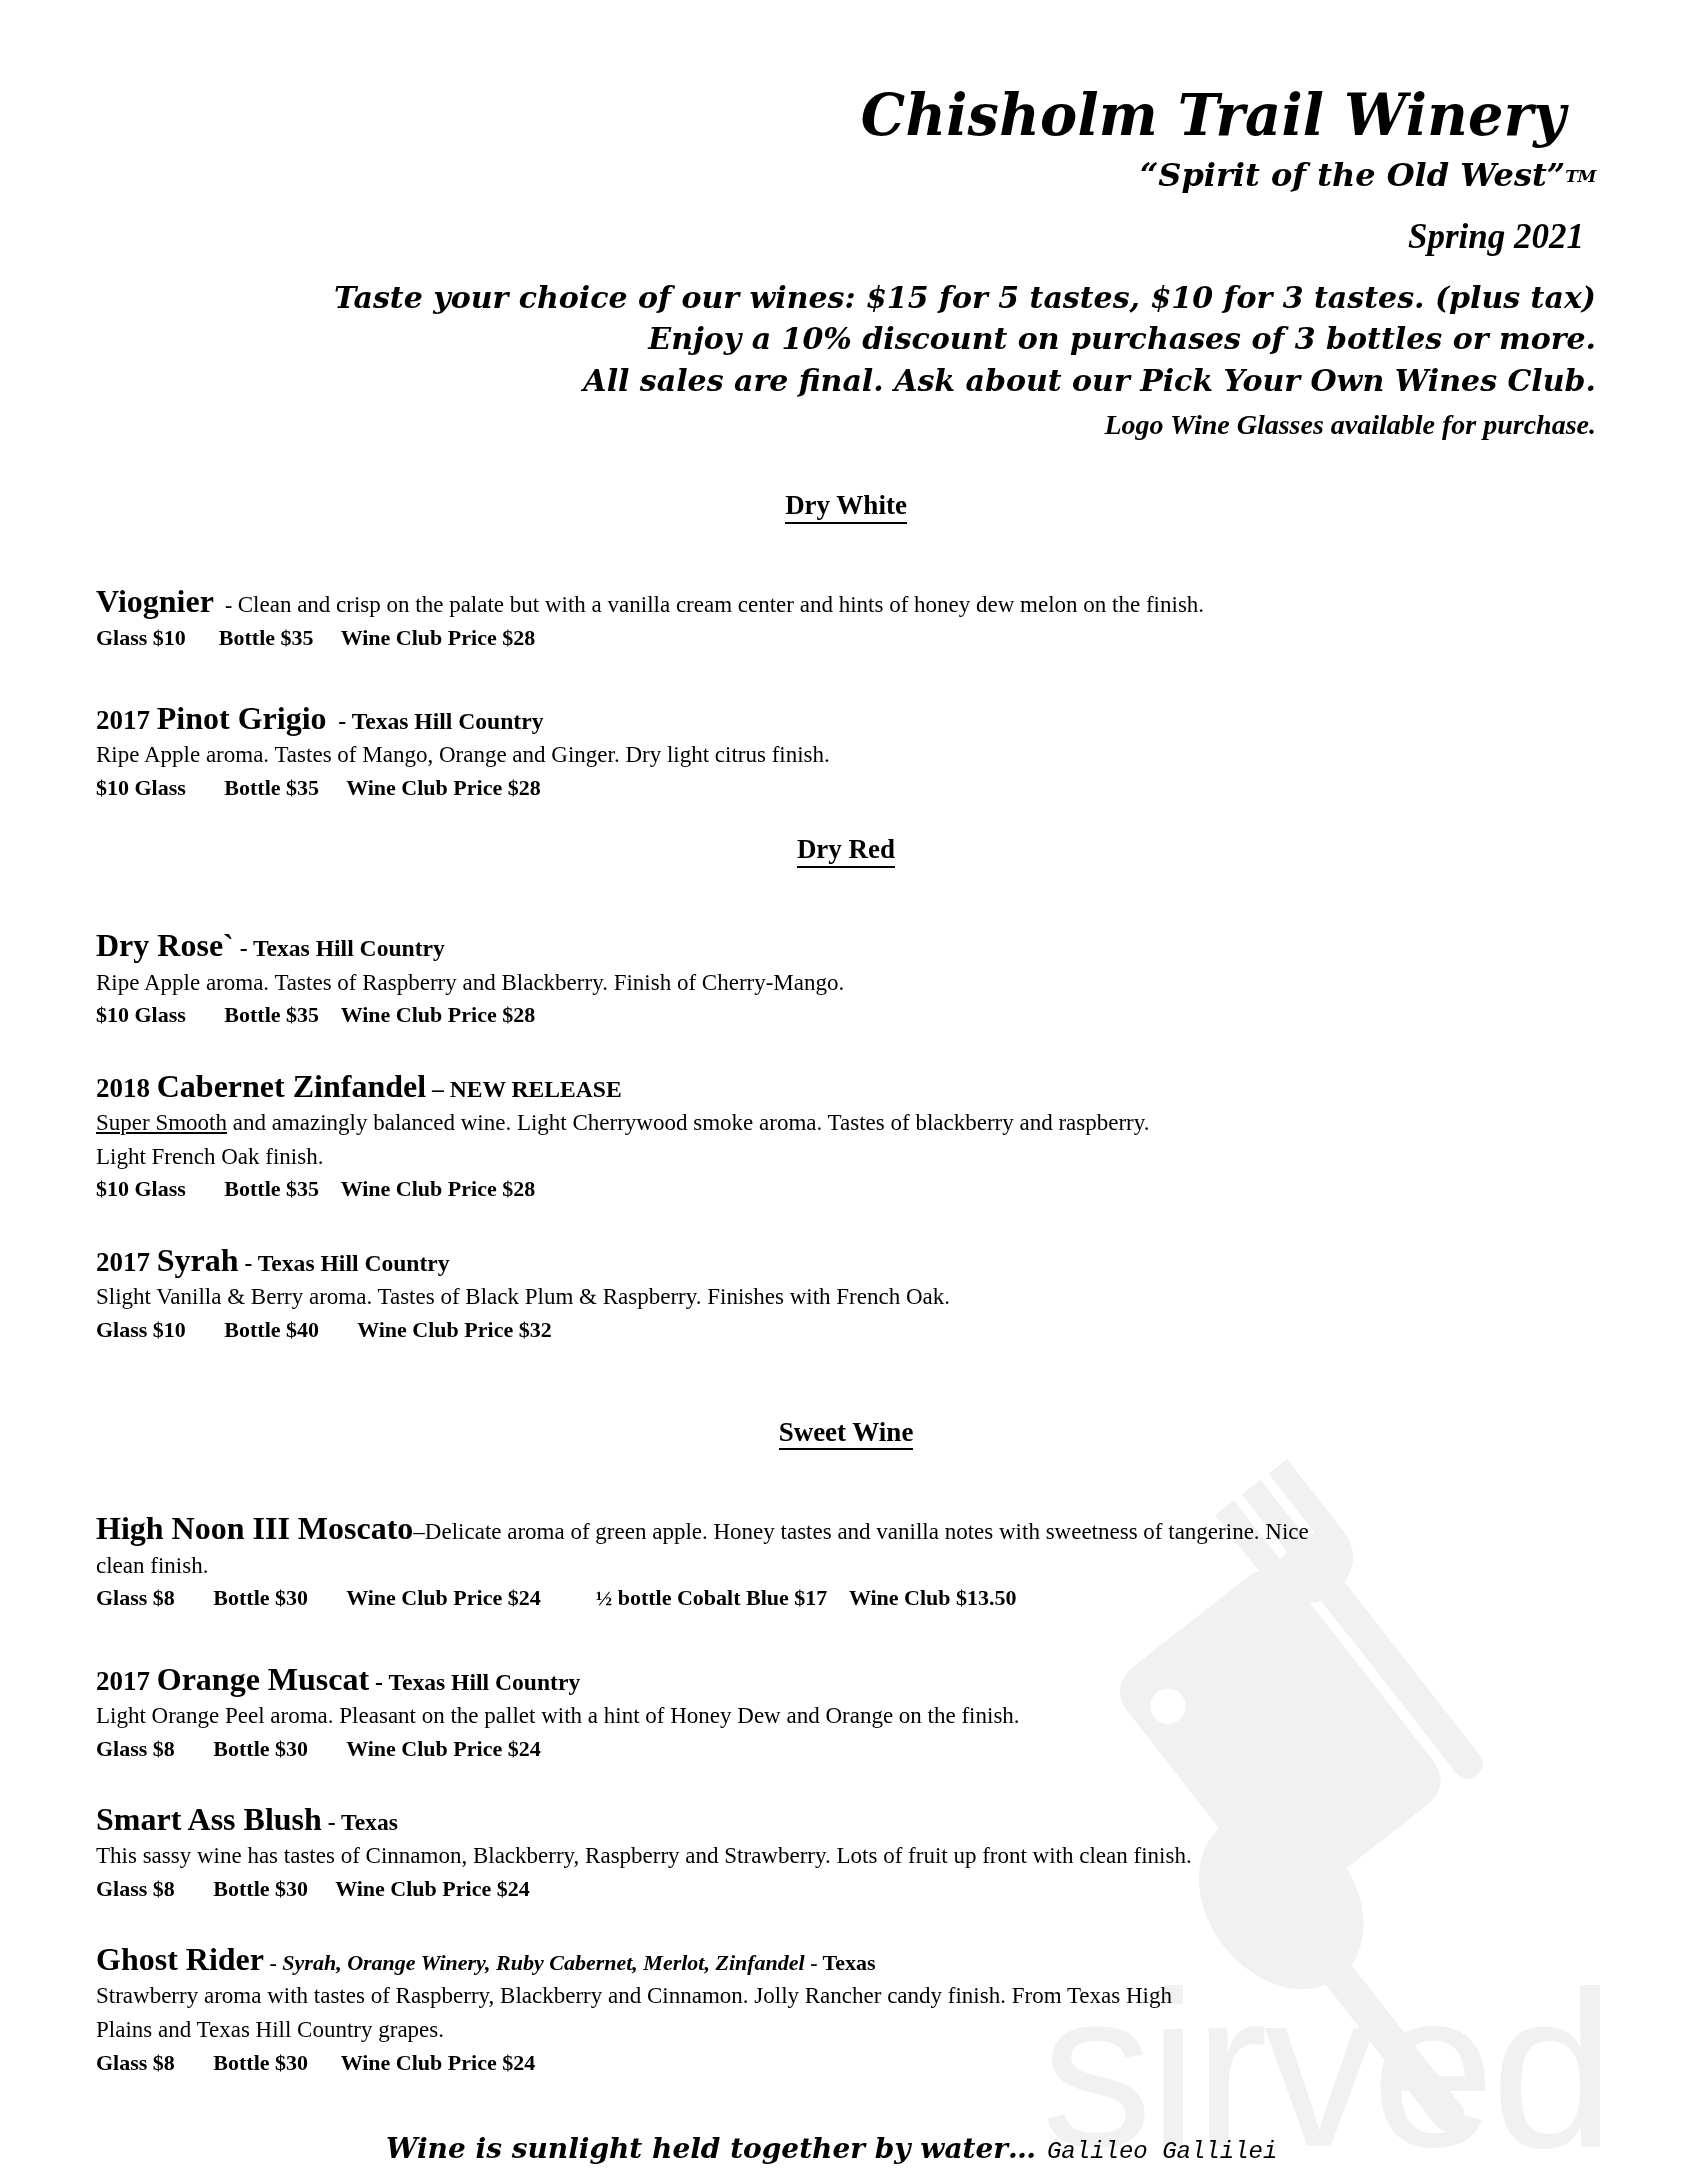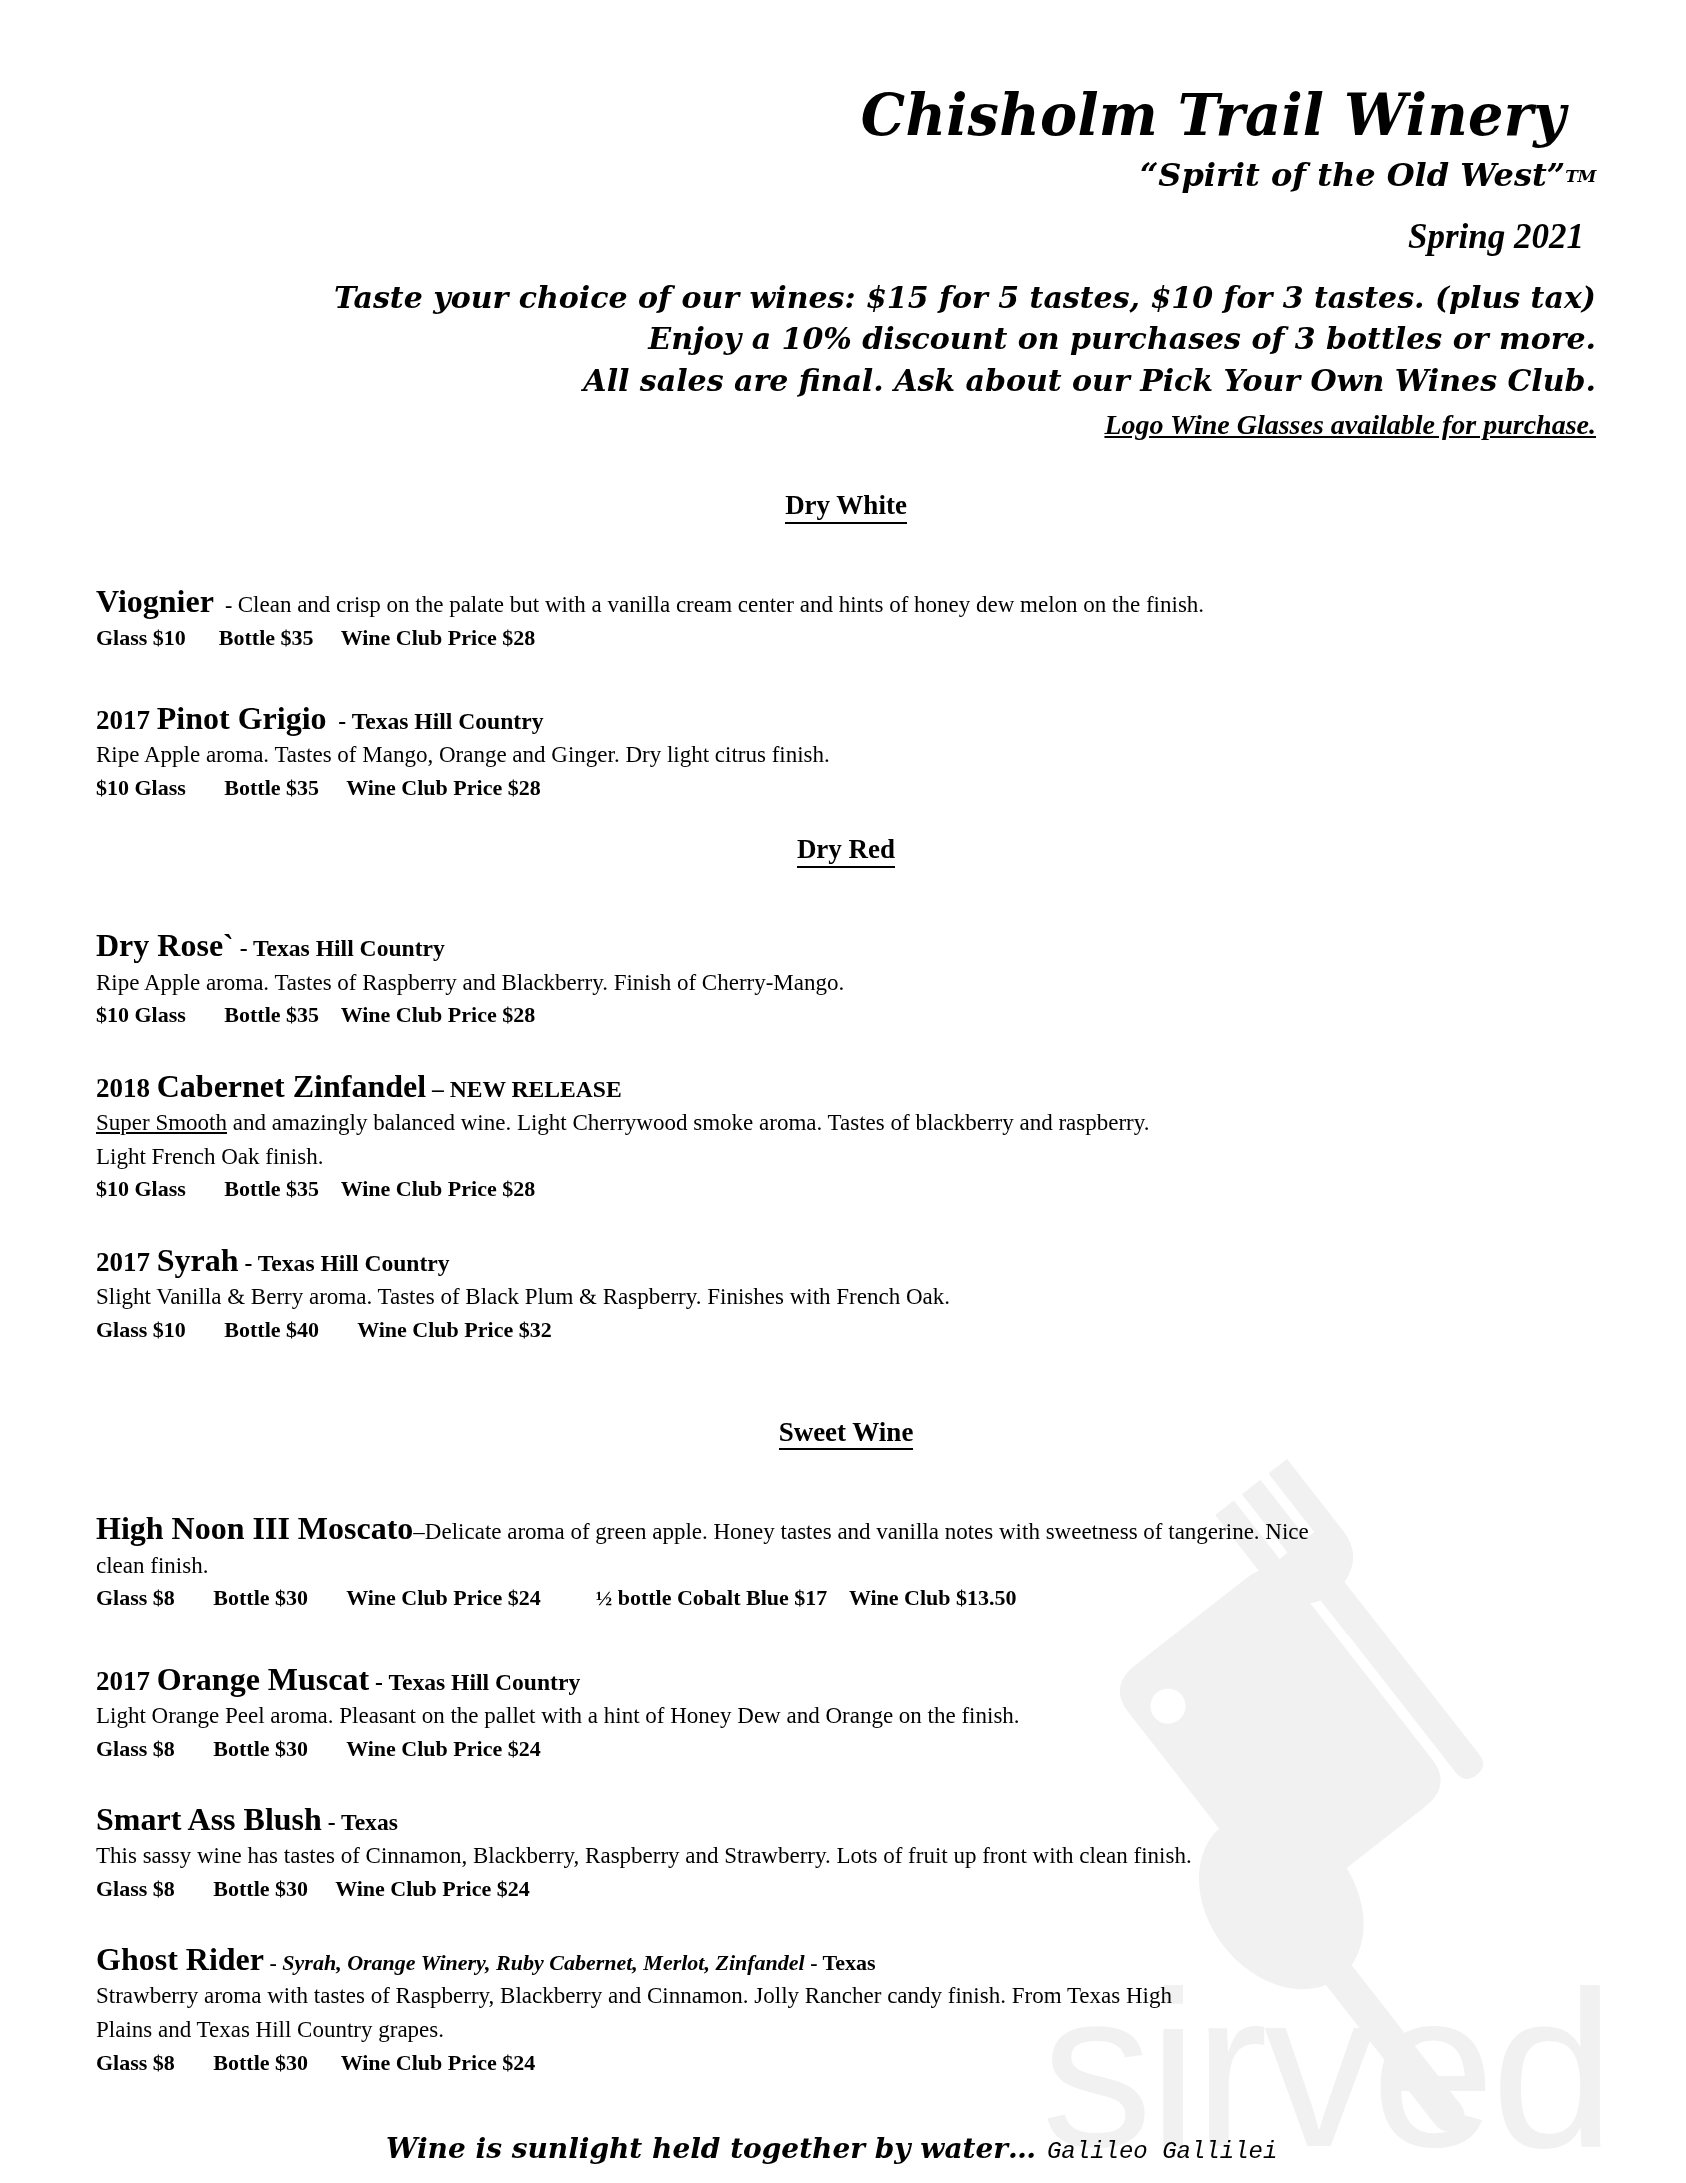--- a/index.html
+++ b/index.html
@@ -82,21 +82,20 @@
     font-size: 30px;
     line-height: 1.22;
     margin: 0;
     padding-top: 5.4px;
   }
   .hdr-line.first { padding-top: 13.5px; }
   .hdr-line.glasses {
     font-family: "Liberation Serif", "DejaVu Serif", serif;
     font-size: 28px;
     padding-top: 8px;
-    text-decoration: underline;
   }
 
   
   .section-head {
     text-align: center;
     font-weight: bold;
     font-size: 27px;
     line-height: 1.0;
   }
   .section-head span {

